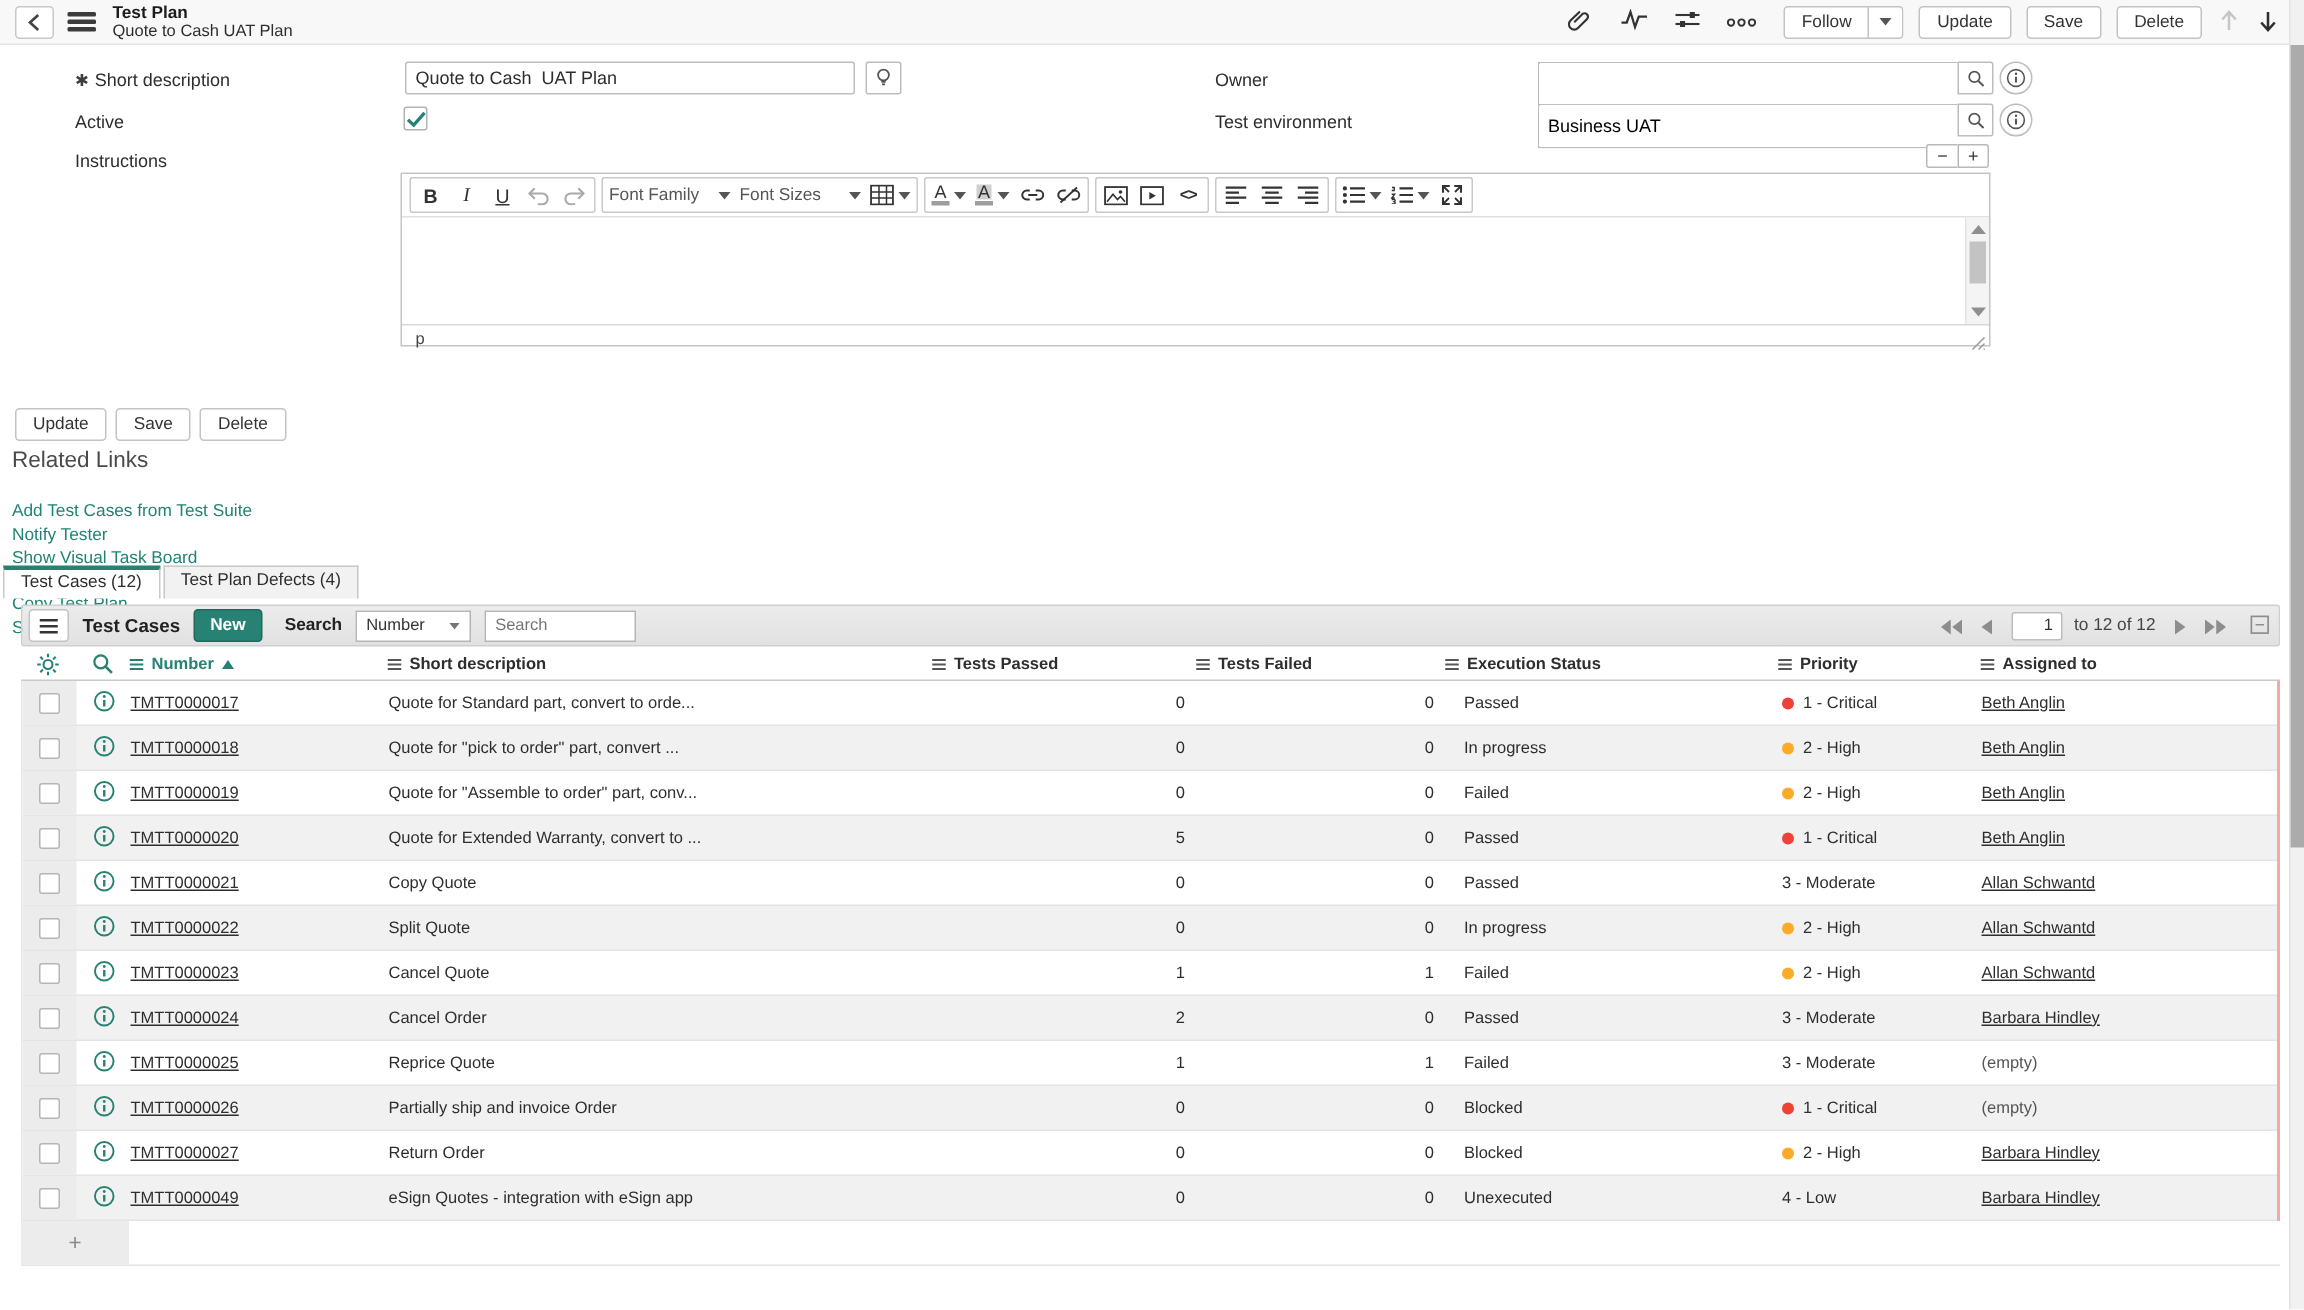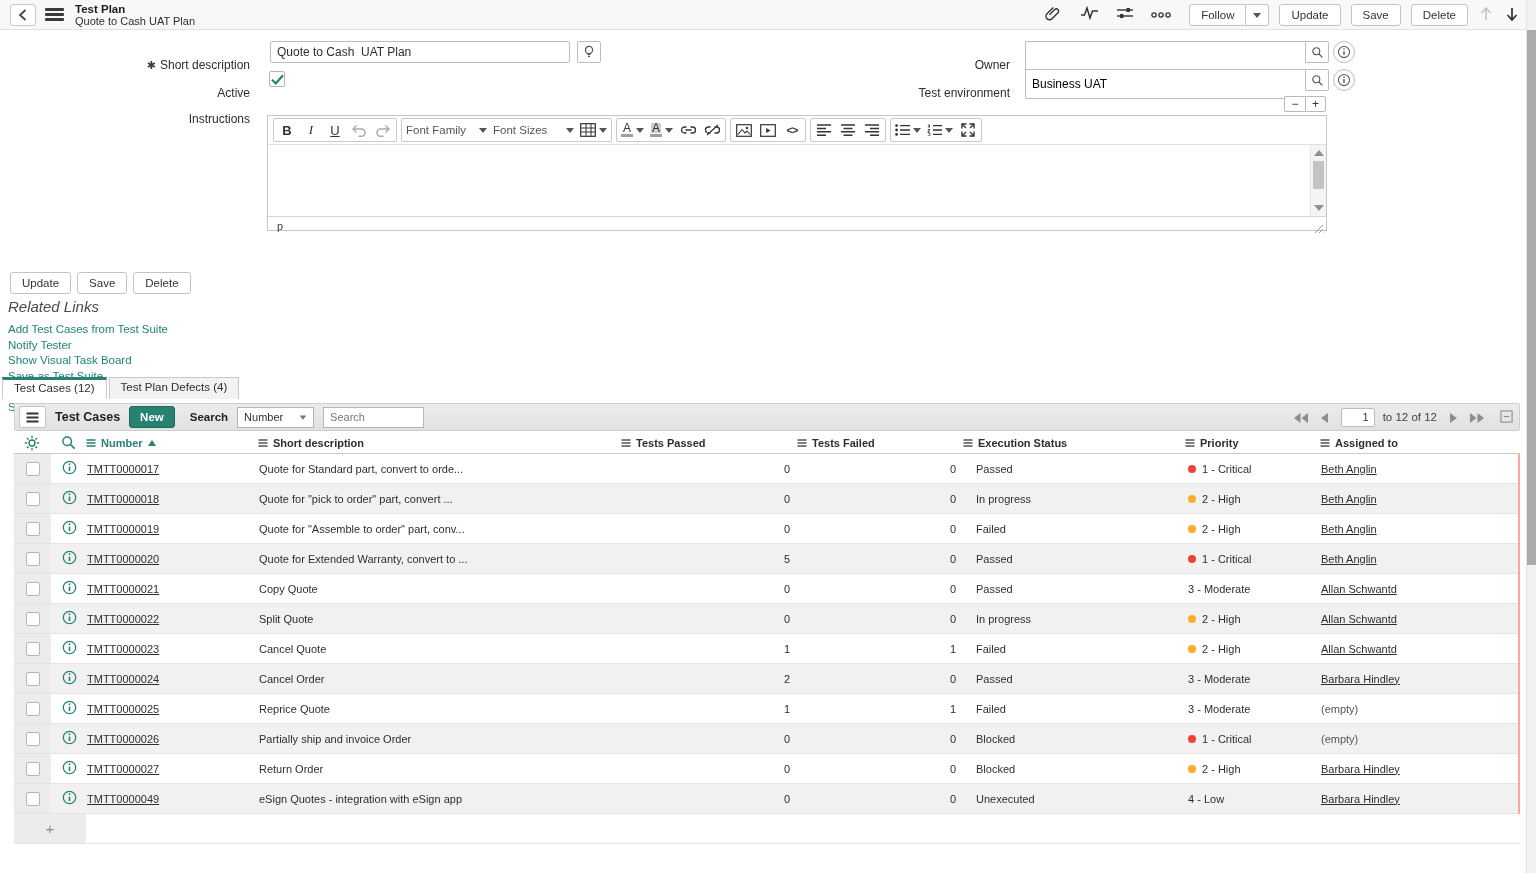--- a/index.html
+++ b/index.html
@@ -26,21 +26,21 @@
   .split { display:flex; }
   .split .btn:first-child { border-radius:3px 0 0 3px; }
   .split .btn.caret-btn { border-radius:0 3px 3px 0; border-left:none; padding:4px 7px; }
   .caret { display:inline-block; width:0; height:0; border-left:4px solid transparent; border-right:4px solid transparent;
            border-top:5px solid #555; vertical-align:middle; }
   .nav-arrow { width:16px; height:18px; background:none; border:none; padding:0; cursor:pointer; color:#2e2e2e; }
   .nav-arrow.disabled { color:#c6c6c6; }
 
   
   .form-area { position:absolute; top:30px; left:0; width:1536px; height:347px; background:#fff; }
-  .f-label { position:absolute; font-size:12px; color:#2e2e2e; text-align:right; width:200px;margin-top:12px; }
+  .f-label { position:absolute; font-size:12px; color:#2e2e2e; width:200px; }
   .req { color:#3d3d3d; margin-right:4px; font-size:11px; }
   .f-input { position:absolute; height:22px; border:1px solid #bdbdbd; border-radius:2px; font-family:inherit;
              font-size:12px; padding:0 6px; color:#2e2e2e; background:#fff; }
   .sq-btn { position:absolute; width:24px; height:22px; background:#fff; border:1px solid #bdbdbd; border-radius:2px;
             display:flex; align-items:center; justify-content:center; cursor:pointer; color:#555; }
   .ref-group { position:absolute; display:flex; }
   .ref-group input { height:22px; border:1px solid #bdbdbd; border-right:none; border-radius:2px 0 0 2px;
                      font-family:inherit; font-size:12px; padding:14px 6px; width:280px; }
   .ref-group .search-btn { width:24px; height:22px; border:1px solid #bdbdbd; background:#fff; border-radius:0 2px 2px 0;
                            display:flex; align-items:center; justify-content:center; cursor:pointer; color:#555; }
@@ -77,21 +77,21 @@
   .ed-scroll .thumb { position:absolute; left:2px; top:16px; width:11px; height:28px; background:#c3c3c3; }
   .ed-status { height:20px; border-top:1px solid #d7d7d7; position:relative; font-size:11px; color:#444; }
   .ed-status .tag { position:absolute; left:9px; top:3px; }
   .ed-status .resize { position:absolute; right:2px; bottom:2px; width:10px; height:10px; color:#9a9a9a; }
 
   
   .form-btns { position:absolute; top:242px; left:10px; display:flex; gap:6px; }
 
   
   .rel-links { position:absolute; top:268px; left:8px; }
-  .rel-title { font-size:15px; color:#4a4a4a; margin-bottom:8px;font-style:italic; }
+  .rel-title { font-size:15px; color:#4a4a4a; margin-bottom:20px; }
   .rel-links a { display:block; font-size:11.5px; color:#1f8476; text-decoration:none; margin-bottom:3.5px; cursor:pointer; }
 
   
   .tabs { position:absolute; top:377px; left:2px; display:flex; }
   .tab { height:22px; line-height:19px; padding:0 11px; font-size:11.5px; border:1px solid #c9c9c9; border-bottom:none;
          background:#f2f2f2; color:#2e2e2e; cursor:pointer; margin-right:2px; }
   .tab.active { background:#fff; border-top:3px solid #278273; line-height:17px; }
 
   
   .list-block { position:absolute; top:403px; left:14px; width:1506px; }

